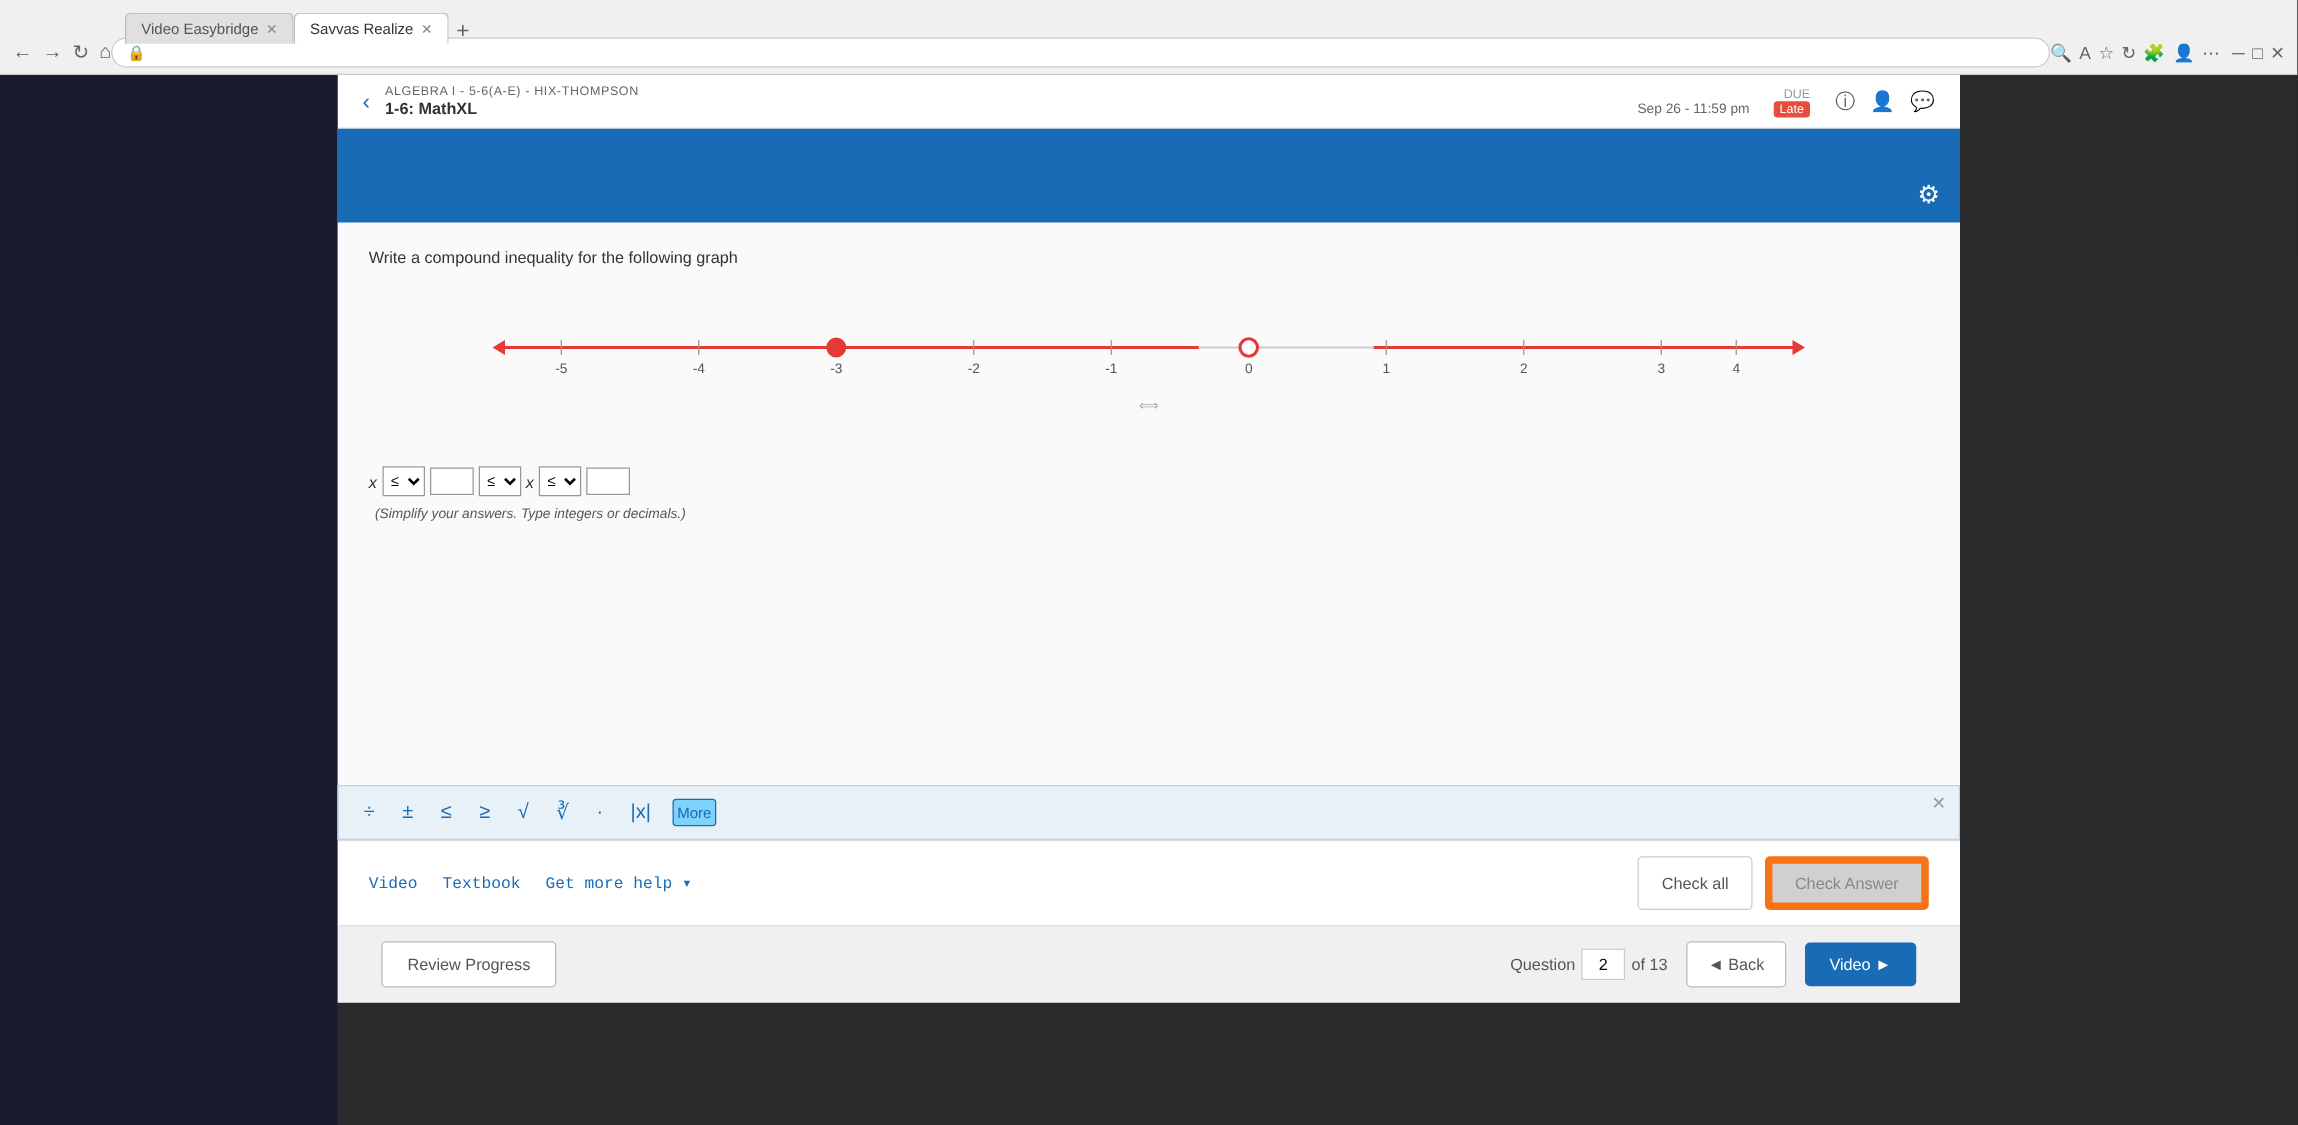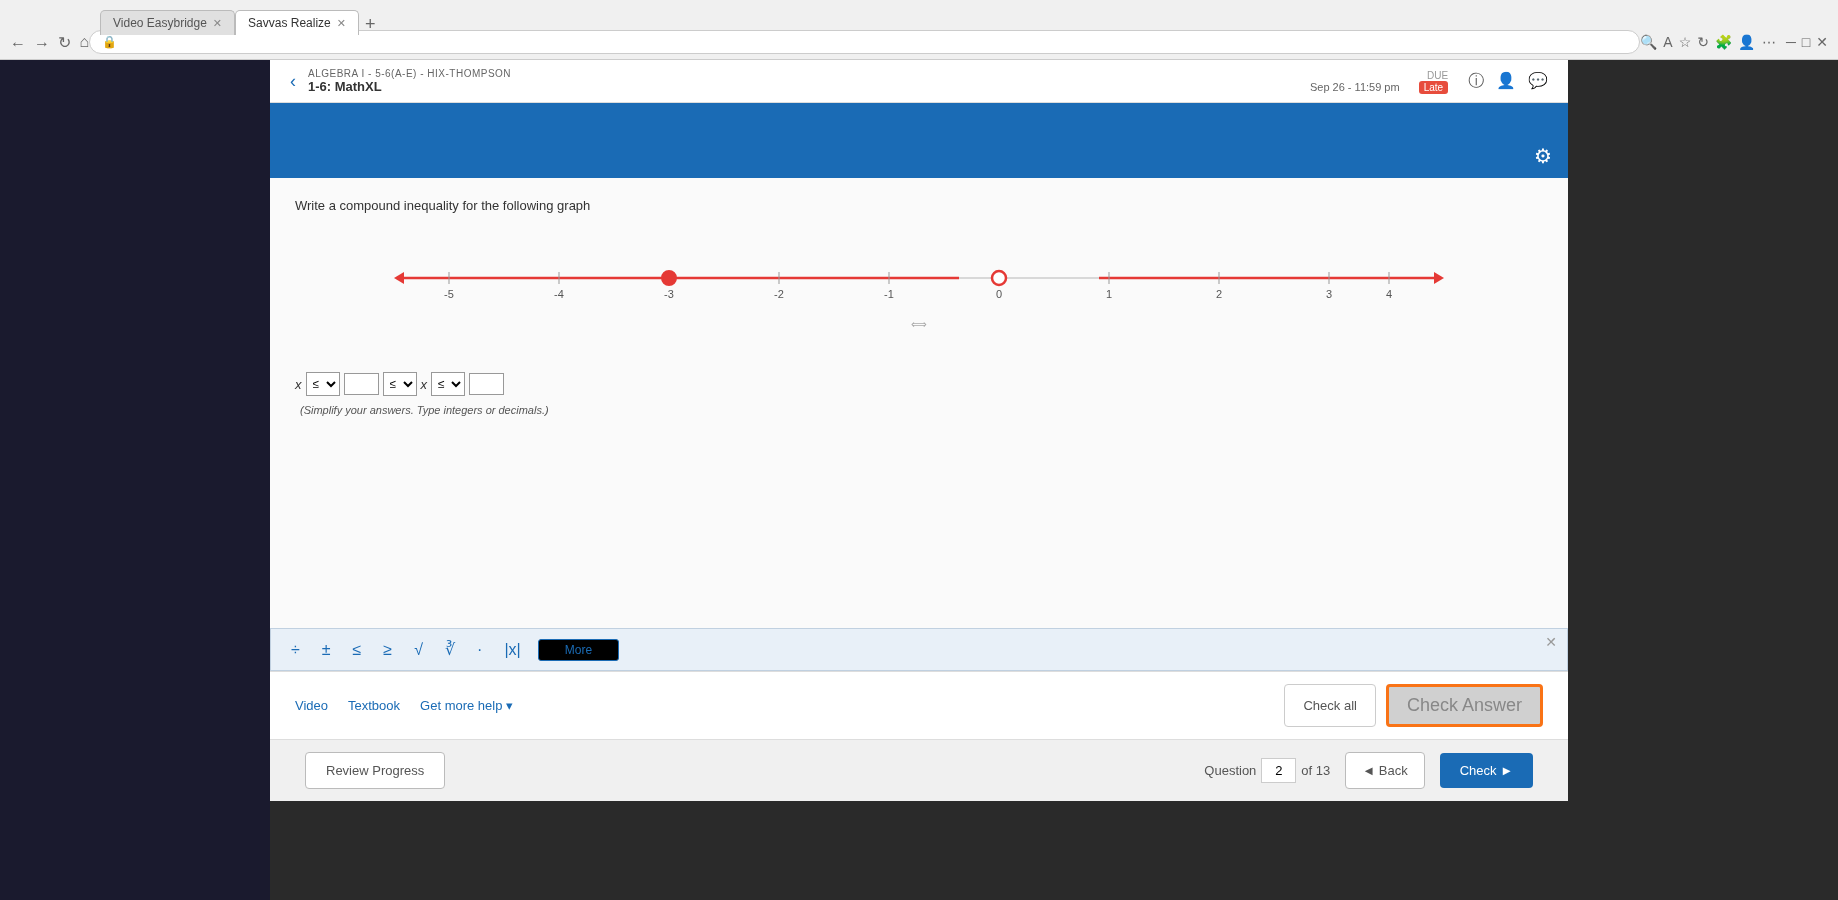--- a/index.html
+++ b/index.html
@@ -247,25 +247,25 @@
       background: none;
       border: none;
       font-size: 16px;
       color: #1a6bb5;
       cursor: pointer;
       padding: 3px 5px;
       display: flex;
       align-items: center;
     }
     .toolbar-more-btn {
-      background: #000000;
+      background: #7dd3fc;
       border: 1px solid #1a6bb5;
       color: #1a6bb5;
       font-size: 12px;
-      padding: 3px 26px;
+      padding: 3px 3px;
       cursor: pointer;
       border-radius: 3px;
     }
     .toolbar-close {
       position: absolute;
       right: 10px;
       top: 5px;
       font-size: 14px;
       color: #999;
       cursor: pointer;
@@ -276,20 +276,21 @@
       background: #fff;
       padding: 12px 25px;
       display: flex;
       align-items: center;
       justify-content: space-between;
       border-top: 1px solid #ddd;
     }
     .help-links {
       display: flex;
       gap: 20px;
+      font-family: Liberation Mono, monospace;
     }
     .help-link {
       font-size: 13px;
       color: #1a6bb5;
       cursor: pointer;
       text-decoration: none;
     }
     .action-buttons {
       display: flex;
       gap: 10px;
@@ -298,24 +299,24 @@
       background: #fff;
       border: 1px solid #ccc;
       color: #555;
       padding: 8px 18px;
       font-size: 13px;
       border-radius: 4px;
       cursor: pointer;
     }
     .check-btn {
       background: #d0d0d0;
-      border: 3px solid #f97316;
+      border: 6px solid #f97316;
       color: #888;
       padding: 8px 18px;
-      font-size: 18px;
+      font-size: 13px;
       border-radius: 4px;
       cursor: not-allowed;
     }
 
     
     .footer-nav {
       background: #f0f0f0;
       padding: 12px 35px;
       display: flex;
       align-items: center;
@@ -580,17 +581,17 @@
 
   <div class="footer-nav">
     <button class="review-btn">Review Progress</button>
     <div class="footer-right">
       <div class="question-counter">
         <span>Question</span>
         <input class="question-num-input" type="text" value="2" style="">
         <span>of 13</span>
       </div>
       <button class="back-btn">◄ Back</button>
-      <button class="next-btn">Check ►</button>
+      <button class="next-btn">Video ►</button>
     </div>
   </div>
 
 </div>
 
 </body></html>

